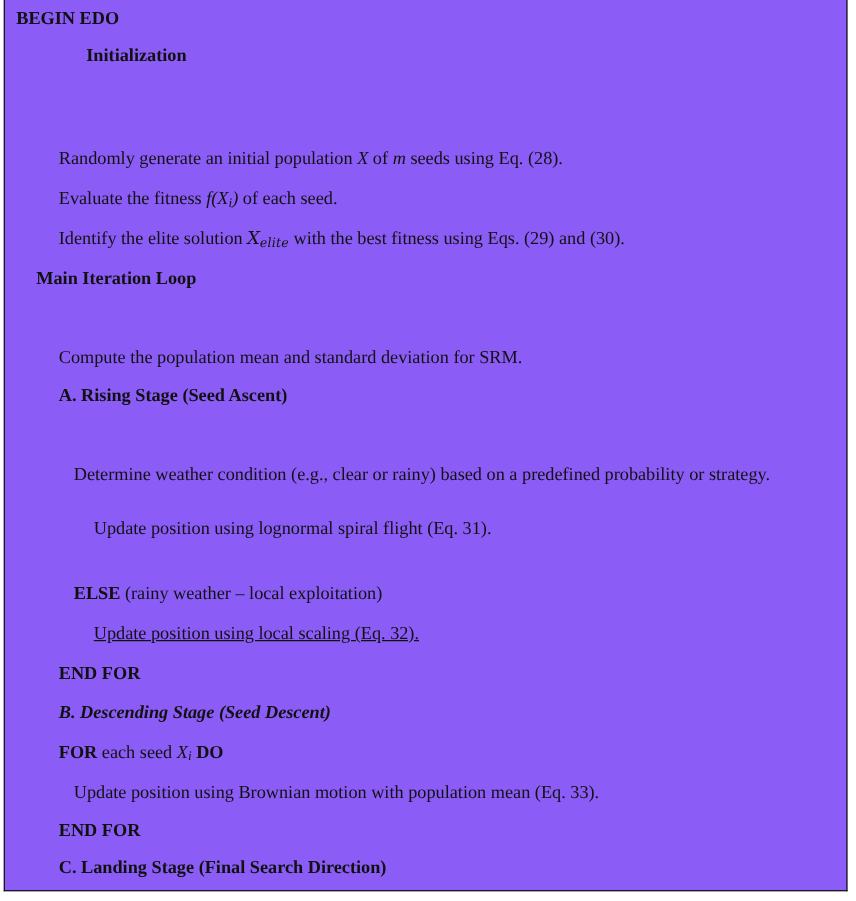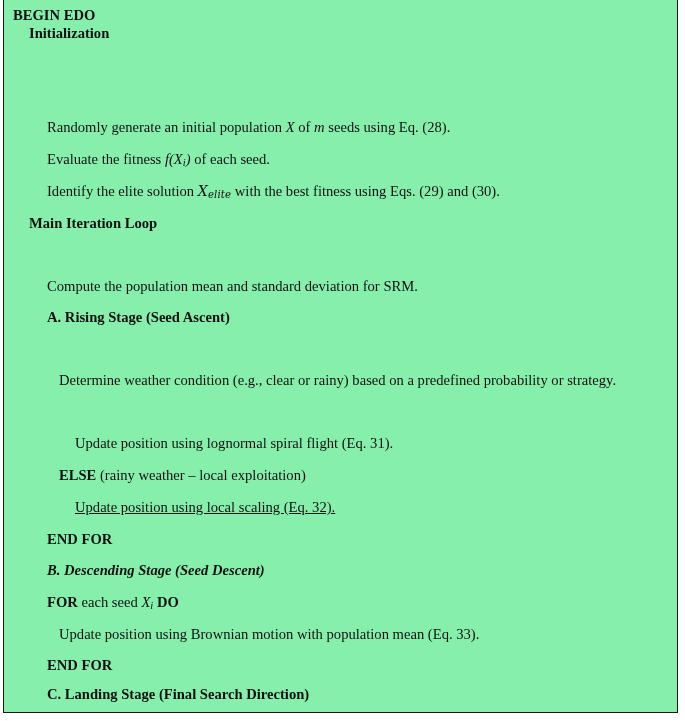--- a/index.html
+++ b/index.html
@@ -16,21 +16,21 @@
   }
   #algo-frame {
     position: absolute;
     left: 3px;
     top: 0px;
     width: 675px;
     height: 713px;
     border: 1.3px solid #1a1a1a;
     border-top: none;
     box-sizing: border-box;
-    background: #86efac;
+    background: #8b5cf6;
     overflow: hidden;
     text-align: center;
   }
   .alg-line {
     font-size: 14.6px;
     line-height: 1.0;
     color: #111111;
     white-space: nowrap;
     position: absolute;
   }
@@ -69,21 +69,21 @@
 </style>
 </head>
 <body>
 
 <div id="algo-frame">
 
   <div class="alg-line b ind0" style="top:8px;">
     <span>BEGIN EDO</span>
   </div>
 
-  <div class="alg-line b ind1" style="top:26px;">
+  <div class="alg-line b ind1" style="top:38px;margin-left:40px;">
     <span>Initialization</span>
   </div>
 
 
   <div class="alg-line ind2" style="top:120px;">
     <span>Randomly generate an initial population </span><span class="i">X</span><span> of </span><span class="i">m</span><span> seeds using Eq. (28).</span>
   </div>
 
   <div class="alg-line ind2" style="top:152px;">
     <span>Evaluate the fitness </span><span class="i"><span>f(X</span><span class="sub">i</span><span>)</span></span><span> of each seed.</span>
@@ -105,21 +105,21 @@
   <div class="alg-line b ind2" style="top:310px;">
     <span>A. Rising Stage (Seed Ascent)</span>
   </div>
 
 
   <div class="alg-line ind4" style="top:373px;">
     <span>Determine weather condition (e.g., clear or rainy) based on a predefined probability or strategy.</span>
   </div>
 
 
-  <div class="alg-line ind5" style="top:436px;">
+  <div class="alg-line ind5" style="top:416px;">
     <span>Update position using lognormal spiral flight (Eq. 31).</span>
   </div>
 
   <div class="alg-line ind4" style="top:468px;">
     <span class="b">ELSE</span><span> (rainy weather – local exploitation)</span>
   </div>
 
   <div class="alg-line ind5" style="top:500px;text-decoration:underline;">
     <span>Update position using local scaling (Eq. 32).</span>
   </div>

